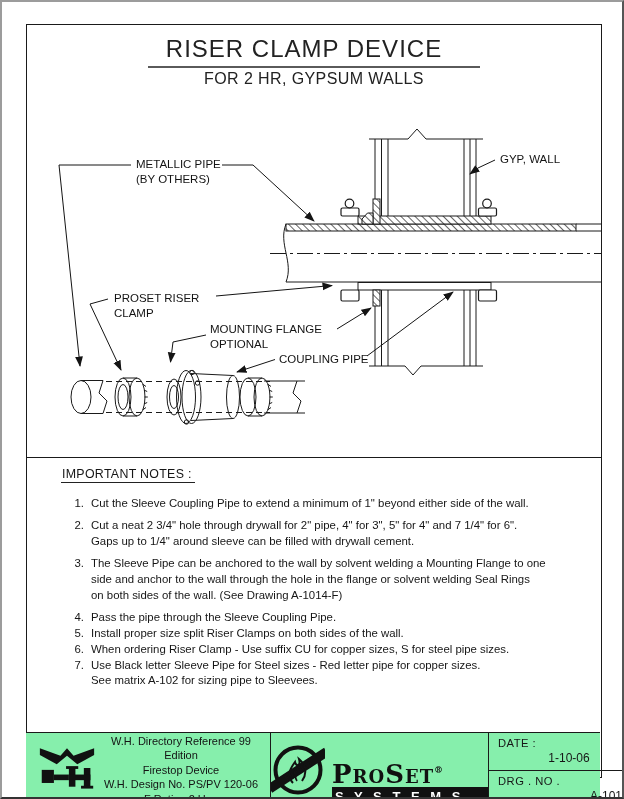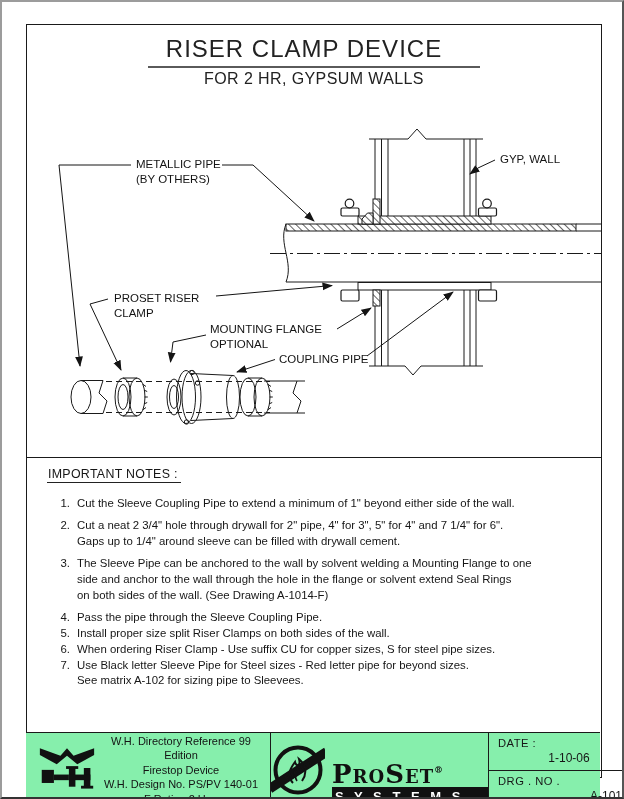--- a/index.html
+++ b/index.html
@@ -10,21 +10,21 @@
   }
   .frame{position:absolute;left:24px;top:22px;width:574px;height:752px;border:1.5px solid #1a1a1a;}
   .title{position:absolute;left:14px;top:33px;width:576px;text-align:center;
     font-size:24px;letter-spacing:1px;color:#222;}
   .title-underline{position:absolute;left:146px;top:64px;width:332px;height:2px;background:#5a5a5a;}
   .subtitle{position:absolute;left:24px;top:68px;width:576px;text-align:center;
     font-size:16px;letter-spacing:.4px;color:#222;}
   svg.diagram{position:absolute;left:24px;top:86px;width:576px;height:370px;}
   svg text{font-family:"Liberation Sans",sans-serif;fill:#141414;}
   .notes-divider{position:absolute;left:24px;top:455px;width:576px;height:0;border-top:1.2px solid #1a1a1a;}
-  .notes{position:absolute;left:24px;top:465px;width:570px;font-size:11.4px;color:#161616;}
+  .notes{position:absolute;left:38px;top:465px;width:570px;font-size:11.4px;color:#161616;}
   .notes-heading{display:inline-block;margin-left:21px;font-size:12.4px;letter-spacing:.3px;
     border-bottom:1.2px solid #222;padding:0 3px 1px 1px;}
   .note{display:flex;margin-left:27px;margin-right:10px;line-height:15.8px;}
   .note-num{flex:none;width:17px;text-align:right;margin-right:7px;}
   .note-gap{margin-bottom:6.5px;}
   .notes-list{margin-top:13px;}
   .footer{position:absolute;left:24px;top:730px;width:574px;height:74px;
     border-top:1.5px solid #1a1a1a;display:flex;background:#86efac;}
   .cell-wh{width:244px;flex:none;border-right:1.5px solid #1a1a1a;display:flex;align-items:center;}
   .wh-logo-wrap{flex:none;margin-left:12px;}
@@ -206,21 +206,21 @@
         <span class="note-num">2.</span>
         <div>
           <div>Cut a neat 2 3/4" hole through drywall for 2" pipe, 4" for 3", 5" for 4" and 7 1/4" for 6".</div>
           <div>Gaps up to 1/4" around sleeve can be filled with drywall cement.</div>
         </div>
       </div>
       <div class="note note-gap">
         <span class="note-num">3.</span>
         <div>
           <div>The  Sleeve Pipe can be anchored to the wall by solvent welding a Mounting Flange to one</div>
-          <div>side and anchor to the wall through the hole in the flange or solvent extend Seal Rings</div>
+          <div>side and anchor to the wall through the hole in the flange or solvent welding Seal Rings</div>
           <div>on both sides of the wall. (See Drawing  A-1014-F)</div>
         </div>
       </div>
       <div class="note">
         <span class="note-num">4.</span>
         <div>
             <div>Pass the pipe through the Sleeve Coupling Pipe.</div>
           </div>
       </div>
       <div class="note">
@@ -231,21 +231,21 @@
       </div>
       <div class="note">
         <span class="note-num">6.</span>
         <div>
             <div>When ordering Riser Clamp - Use suffix CU for copper sizes, S for steel pipe sizes.</div>
           </div>
       </div>
       <div class="note">
         <span class="note-num">7.</span>
         <div>
-          <div>Use Black letter Sleeve Pipe for Steel sizes - Red letter pipe for beyond sizes.</div>
+          <div>Use Black letter Sleeve Pipe for Steel sizes - Red letter pipe for copper sizes.</div>
           <div>See matrix A-102 for sizing pipe to Sleevees.</div>
         </div>
       </div>
     </div>
   </div>
 
   <div class="footer">
     <div class="cell-wh">
       <div class="wh-logo-wrap">
         <svg width="58" height="46" viewBox="0 0 62 48">
@@ -257,21 +257,21 @@
             <rect x="49" y="24" width="7" height="20"></rect>
             <rect x="33" y="31" width="23" height="6"></rect>
             <rect x="30" y="22" width="13" height="3"></rect>
             <rect x="46" y="43" width="13" height="3"></rect>
           </g>
         </svg>
       </div>
       <div class="wh-text">
         <div>W.H. Directory Reference 99 Edition</div>
         <div>Firestop Device</div>
-        <div>W.H. Design No. PS/PV 140-01</div>
+        <div>W.H. Design No. PS/PV 120-06</div>
         <div>F Rating 2 Hrs.</div>
       </div>
     </div>
 
     <div class="cell-logo">
       <svg width="54" height="54" viewBox="0 0 54 54">
         <circle cx="27" cy="27" r="22.5" fill="none" stroke="#111" stroke-width="4"></circle>
         <path d="M22,40 C15,33 19,26 24,19 C25,24 30,23 28,16 C34,21 37,30 31,38" fill="none" stroke="#111" stroke-width="2"></path>
         <path d="M26,38 C23,34 25,30 27,27" fill="none" stroke="#111" stroke-width="1.6"></path>
         <g transform="rotate(-33 27 27)">

